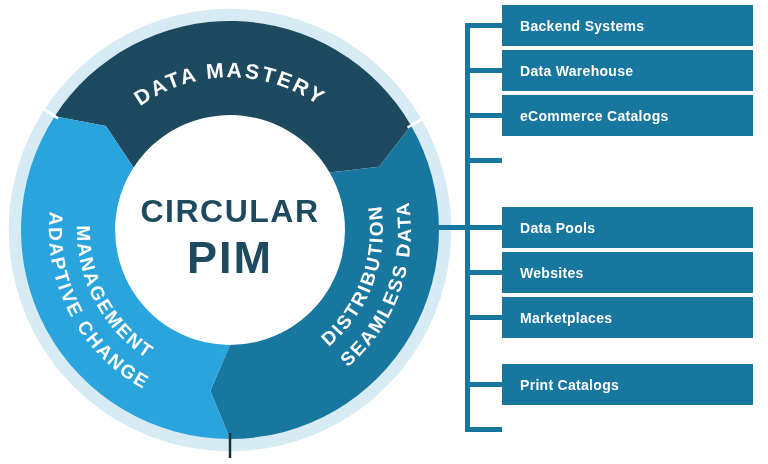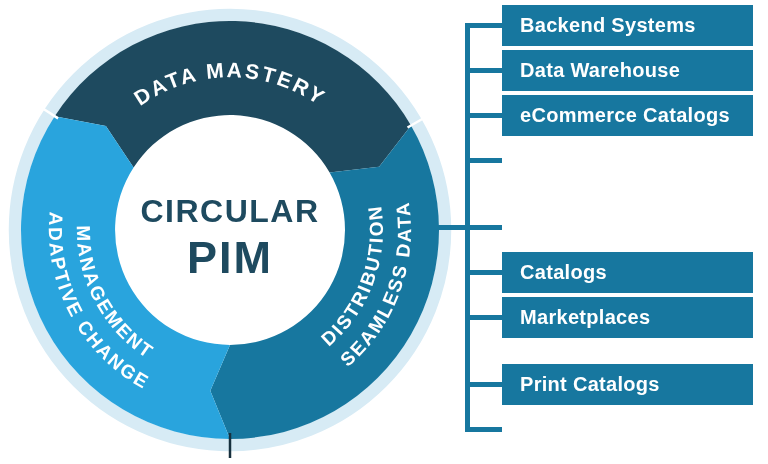--- a/index.html
+++ b/index.html
@@ -26,21 +26,21 @@
   }
   .connector{position:absolute;background:#17779f;}
   .trunk{left:465px;top:23px;width:5px;height:409px;}
   .stub{left:465px;width:37px;height:5px;}
   .stub.main{left:437px;width:65px;}
   .cbox{
     position:absolute;left:502px;width:251px;height:41px;background:#17779f;
     display:flex;align-items:center;box-sizing:border-box;padding-left:18px;
   }
   .cbox span{
-    color:#ffffff;font-weight:700;font-size:20px;letter-spacing:0.3px;white-space:nowrap;
+    color:#ffffff;font-weight:700;font-size:14px;letter-spacing:0.3px;white-space:nowrap;
   }
 </style>
 </head>
 <body>
 
 <div id="stage">
 
   <svg id="circle-svg" width="768" height="464" viewBox="0 0 768 464" xmlns="http://www.w3.org/2000/svg" xmlns:xlink="http://www.w3.org/1999/xlink">
     <defs>
       <path id="arcTop" d="M77.6,216.7 A153,153 0 0 1 382.4,216.7" fill="none"></path>
@@ -95,22 +95,25 @@
 
   <div class="cbox" style="top:5px">
       <span>Backend Systems</span>
     </div>
   <div class="cbox" style="top:50px">
       <span>Data Warehouse</span>
     </div>
   <div class="cbox" style="top:95px">
       <span>eCommerce Catalogs</span>
     </div>
+  <div class="cbox" style="top:207px">
+      <span>Data Pools</span>
+    </div>
   <div class="cbox" style="top:252px">
-      <span>Catalogs</span>
+      <span>Websites</span>
     </div>
   <div class="cbox" style="top:297px">
       <span>Marketplaces</span>
     </div>
   <div class="cbox" style="top:364px">
       <span>Print Catalogs</span>
     </div>
 
 </div>
 

